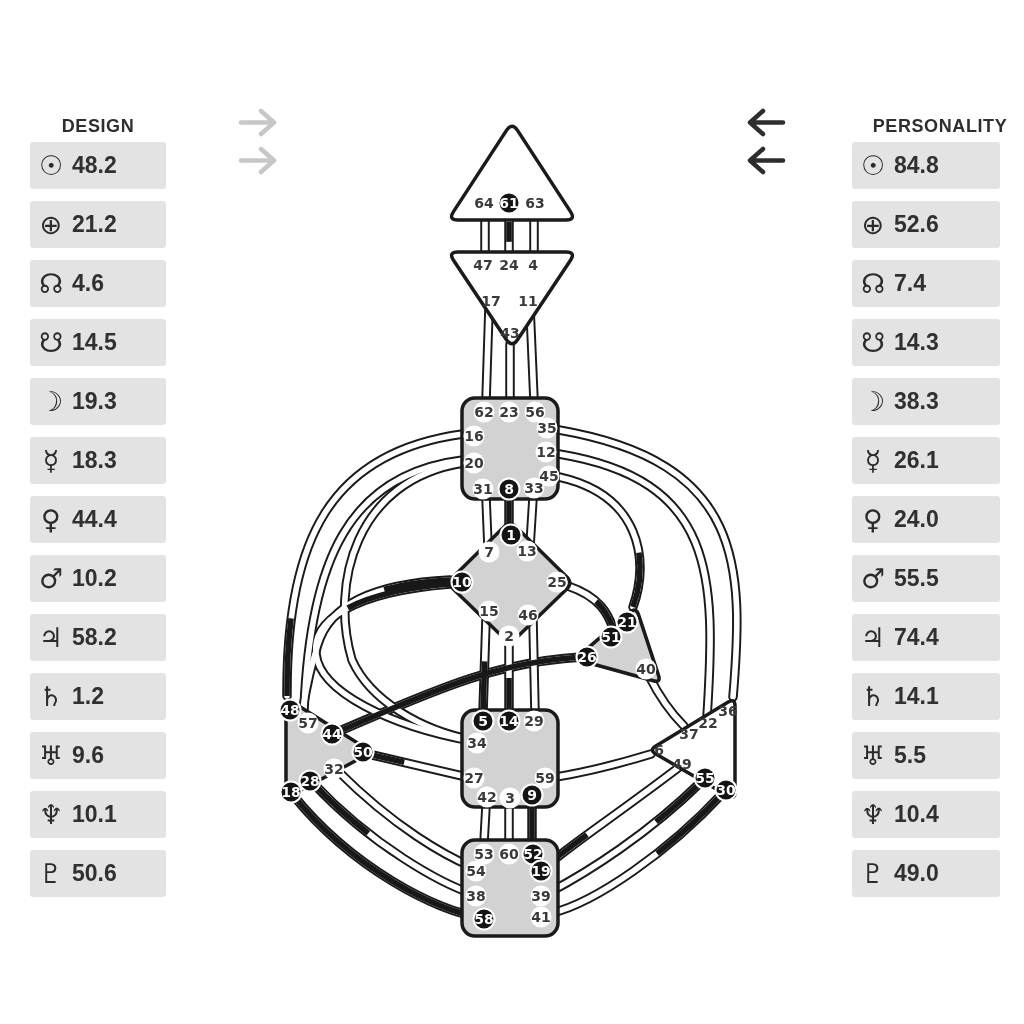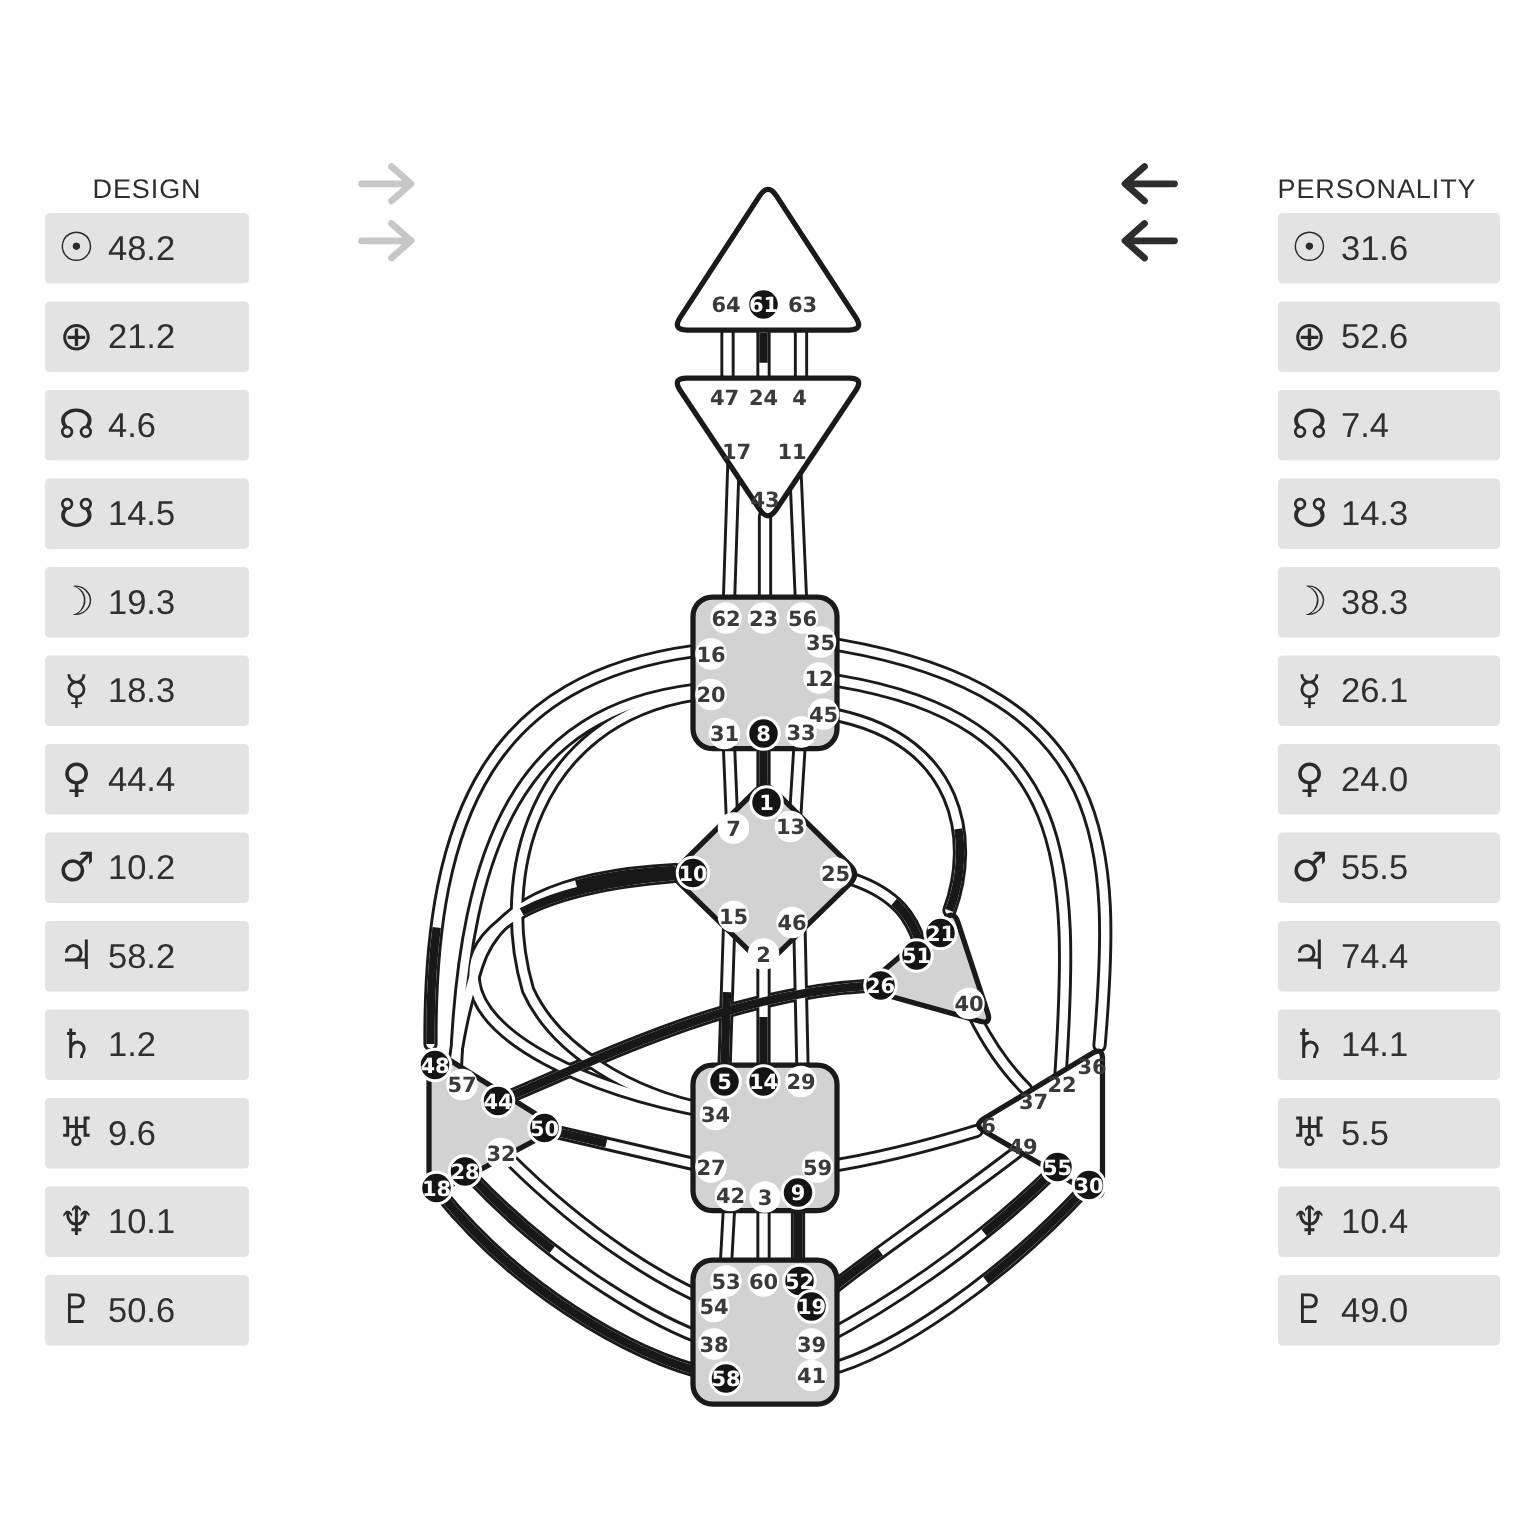--- a/index.html
+++ b/index.html
@@ -1,37 +1,37 @@
 <!DOCTYPE html>
 <html><head>
 <meta charset="utf-8">
 <style>
   html,body{margin:0;padding:0;}
   body{
     width:1024px;height:1024px;position:relative;background:#fff;overflow:hidden;
     font-family:"Liberation Sans","DejaVu Sans",sans-serif;
   }
   .panel-header{
-    position:absolute;top:116px;font-size:18px;font-weight:normal;
+    position:absolute;top:116px;font-size:18px;font-weight:bold;
     color:#2e2e2e;letter-spacing:.6px;text-align:center;
   }
   #design-header{left:30px;width:136px;}
-  #personality-header{left:844px;width:148px;}
+  #personality-header{left:866px;width:148px;}
   .panel{position:absolute;top:142px;}
   #design-panel{left:30px;width:136px;}
   #personality-panel{left:852px;width:148px;}
   .row{
     height:47px;margin-bottom:12px;background:#e3e3e3;border-radius:3px;
     display:flex;align-items:center;
   }
   .glyph{
     font-family:"DejaVu Sans",sans-serif;font-size:27px;color:#2b2b2b;
     width:42px;text-align:center;line-height:1;flex:0 0 42px;
   }
-  .val{font-size:23px;font-weight:400;color:#303030;}
+  .val{font-size:23px;font-weight:700;color:#303030;}
   .arrow{position:absolute;width:46px;height:33px;}
   #bodygraph-svg{position:absolute;left:0;top:0;}
 </style>
 </head>
 <body>
 
 <div class="panel-header" id="design-header">DESIGN</div>
 <div class="panel-header" id="personality-header">PERSONALITY</div>
 
 <div class="panel" id="design-panel">
@@ -84,21 +84,21 @@
       <span class="val">10.1</span>
     </div>
     <div class="row">
       <span class="glyph">♇</span>
       <span class="val">50.6</span>
     </div>
   </div>
 <div class="panel" id="personality-panel">
     <div class="row">
       <span class="glyph">☉</span>
-      <span class="val">31.6</span>
+      <span class="val">84.8</span>
     </div>
     <div class="row">
       <span class="glyph">⊕</span>
       <span class="val">52.6</span>
     </div>
     <div class="row">
       <span class="glyph">☊</span>
       <span class="val">7.4</span>
     </div>
     <div class="row">

